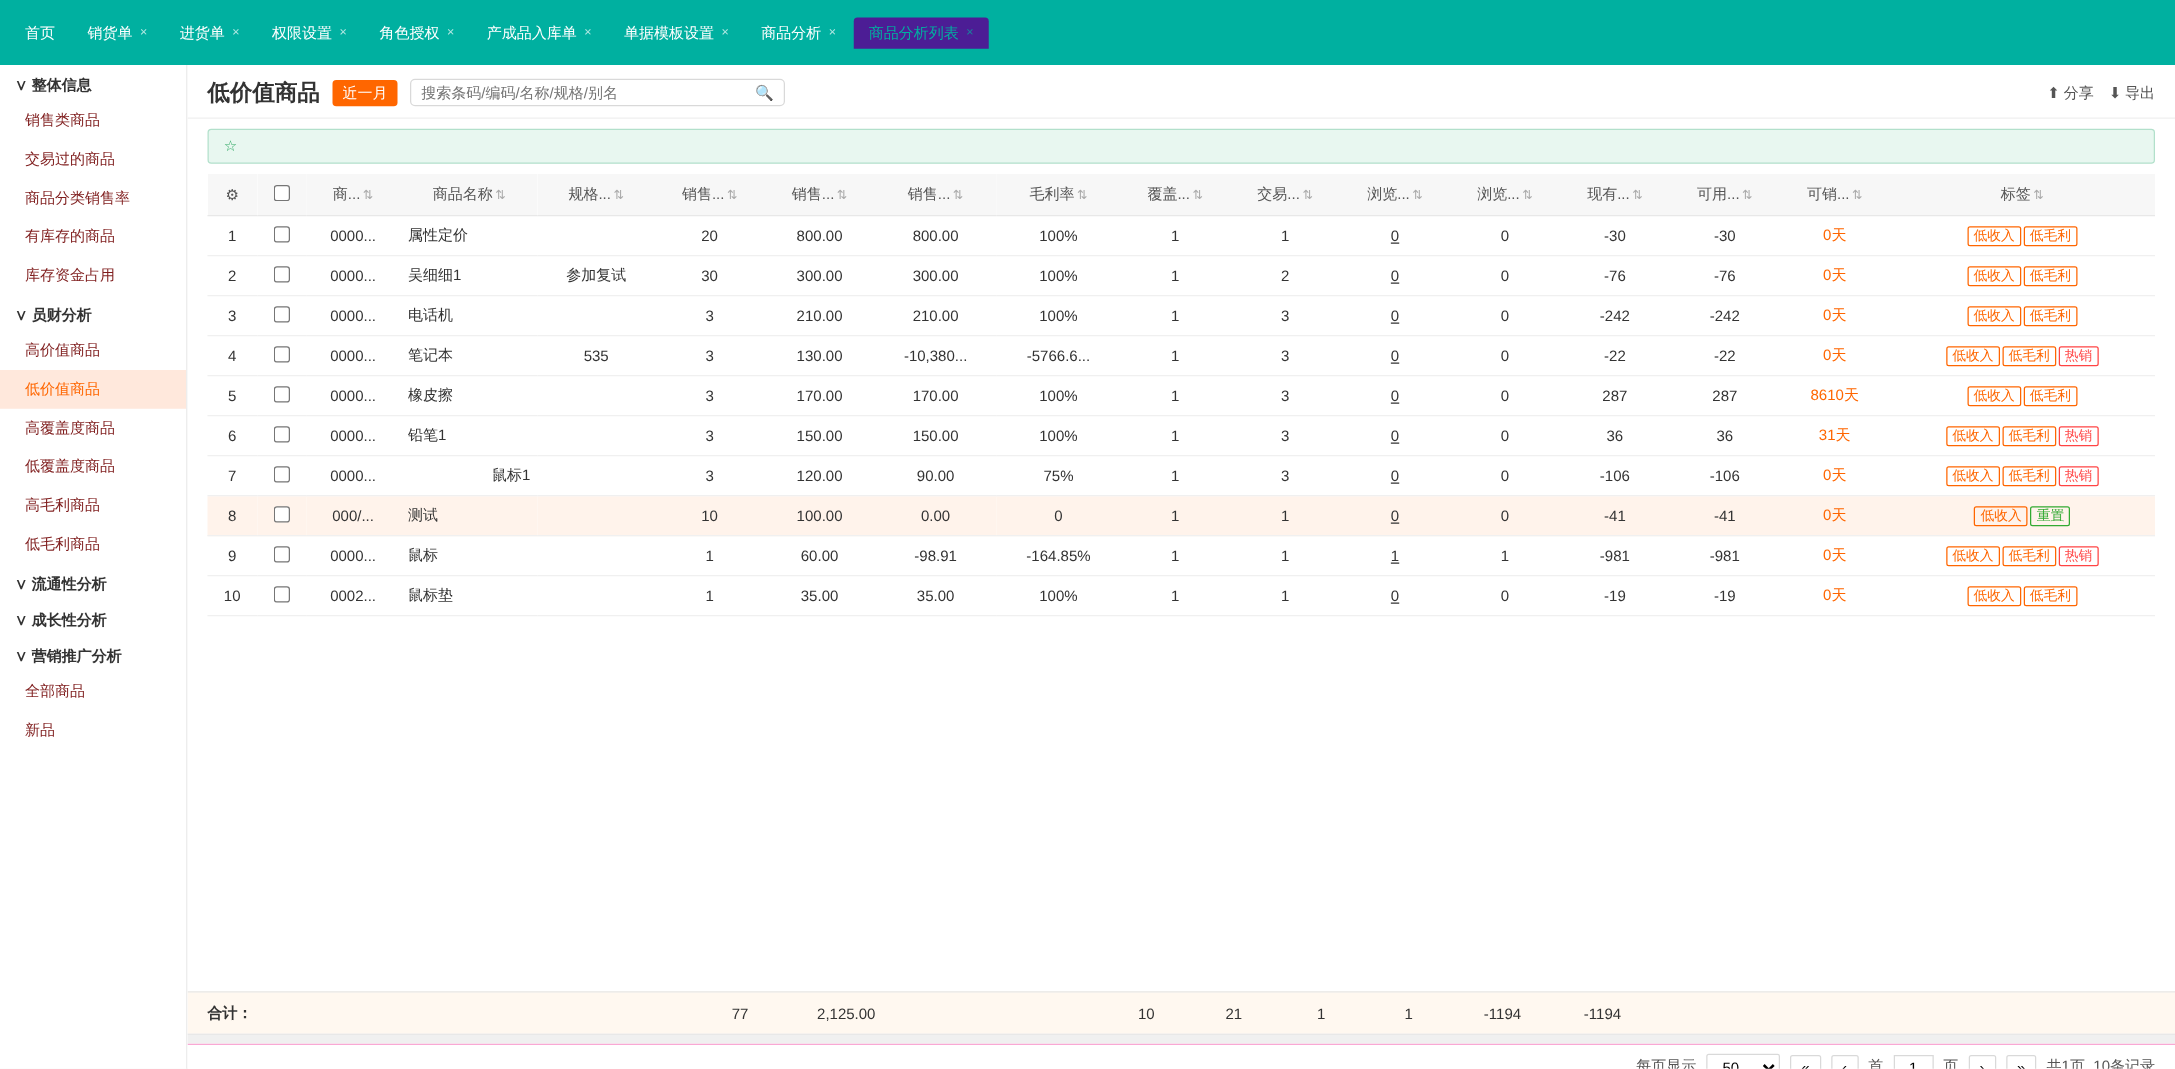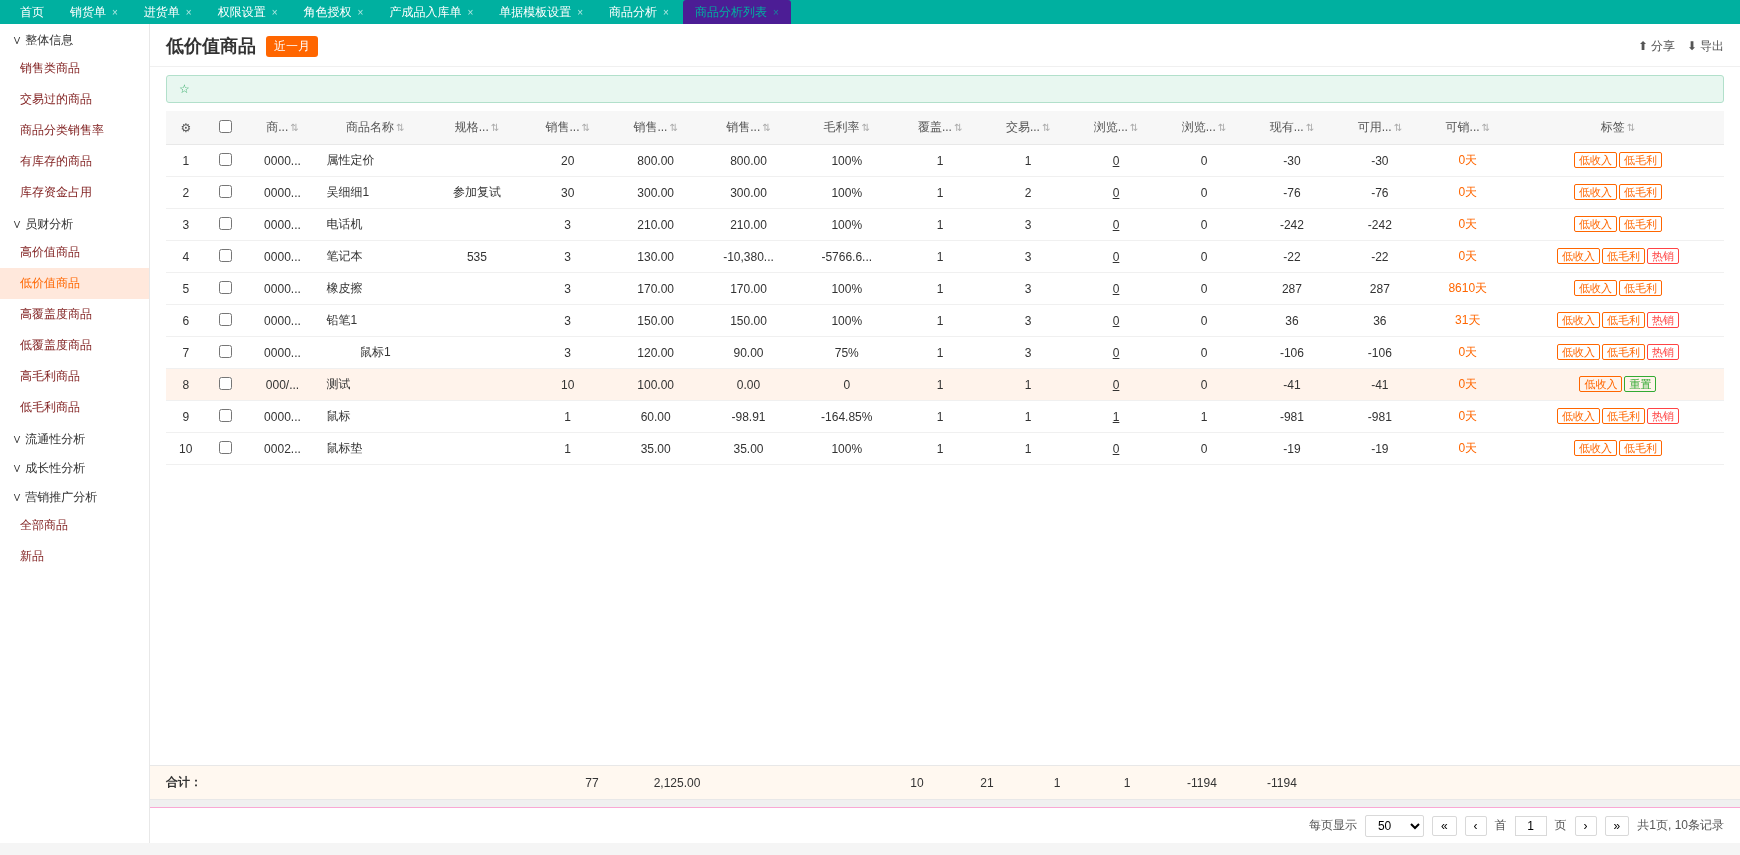--- a/index.html
+++ b/index.html
@@ -1,21 +1,21 @@
 <!DOCTYPE html>
 <html><head>
   <meta charset="utf-8">
   <style>
     * { box-sizing: border-box; margin: 0; padding: 0; font-family: 'Microsoft YaHei', Arial, sans-serif; font-size: 12px; }
     body { background: #f5f5f5; overflow: hidden; height: 855px; width: 1740px; }
 
     
     .top-nav {
       background: #00b0a0;
-      height: 24px;
+      height: 52px;
       display: flex;
       align-items: center;
       padding: 0 8px;
       gap: 2px;
     }
     .nav-item {
       color: #fff;
       padding: 4px 12px;
       cursor: pointer;
       white-space: nowrap;
@@ -36,21 +36,21 @@
     .sidebar {
       width: 150px;
       background: #fff;
       border-right: 1px solid #e8e8e8;
       overflow-y: auto;
       flex-shrink: 0;
     }
     .sidebar-group-title {
       padding: 8px 12px 4px;
       color: #333;
-      font-weight: normal;
+      font-weight: bold;
       font-size: 12px;
       display: flex; align-items: center; gap: 4px;
     }
     .sidebar-item {
       padding: 7px 12px 7px 20px;
       color: #7f1d1d;
       cursor: pointer;
       font-size: 12px;
     }
     .sidebar-item.active { background: #ffe8dc; color: #ff6600; }
@@ -272,20 +272,24 @@
     </div>
     <div class="sidebar-item">全部商品</div>
     <div class="sidebar-item">新品</div>
   </div>
 
   <div class="content">
 
     <div class="content-header">
       <span class="page-title">低价值商品</span>
       <button class="tag-btn">近一月</button>
+      <div class="search-box">
+        <input type="text" placeholder="搜索条码/编码/名称/规格/别名" style="">
+        <span style="color:#aaa;">🔍</span>
+      </div>
       <div class="header-right">
         <div class="header-btn">
           <span>⬆</span>
           <span>分享</span>
         </div>
         <div class="header-btn">
           <span>⬇</span>
           <span>导出</span>
         </div>
       </div>
@@ -430,21 +434,21 @@
     <td>0</td>
     <td>36</td>
     <td>36</td>
     <td style="color:#ff6600;">31天</td>
     <td><span class="tag tag-orange">低收入</span><span class="tag tag-orange">低毛利</span><span class="tag tag-red">热销</span></td>
   </tr>
             <tr>
     <td>7</td>
     <td><input type="checkbox" style=""></td>
     <td>0000...</td>
-    <td style="text-align:center;">鼠标1</td>
+    <td style="text-align:right;">鼠标1</td>
     <td></td>
     <td>3</td>
     <td>120.00</td>
     <td>90.00</td>
     <td>75%</td>
     <td>1</td>
     <td>3</td>
     <td><span class="underline">0</span></td>
     <td>0</td>
     <td>-106</td>

